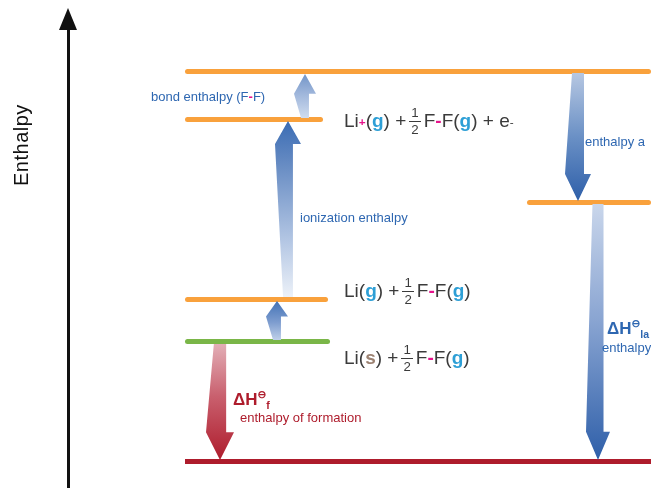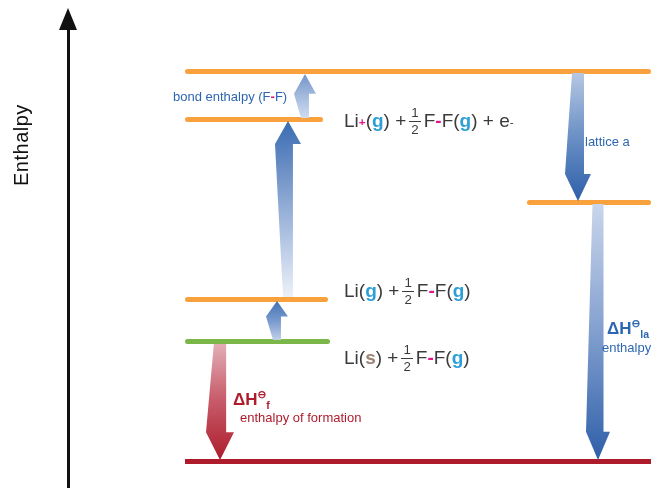--- a/index.html
+++ b/index.html
@@ -59,21 +59,21 @@
   .state{font-size:18px;font-weight:bold;white-space:nowrap;}
   .formula{display:flex;align-items:center;height:40px;font-size:19px;color:var(--ink);white-space:nowrap;}
   .formula sup{font-size:0.62em;}
   .sym{font-size:17px;font-weight:bold;white-space:nowrap;}
   .sym sup{font-size:0.62em;}
   .sym sub{font-size:0.62em;}
   .frac{display:inline-flex;flex-direction:column;align-items:center;
     vertical-align:-0.5em;line-height:1;font-size:0.70em;margin:0 3px;}
   .frac .num{border-bottom:1.6px solid currentColor;padding:0 2px 1px;}
   .frac .den{padding-top:1px;}
-  .pos-bond{left:173px;top:89px;}
+  .pos-bond{left:151px;top:89px;}
   .pos-ion{left:300px;top:210px;}
   .pos-vap{left:297px;top:316px;}
   .pos-ea{left:585px;top:134px;}
   .pos-latsym{left:607px;top:317px;}
   .pos-lat{left:602px;top:340px;}
   .pos-formsym{left:233px;top:388px;}
   .pos-form{left:240px;top:410px;}
   .pos-init{left:84px;top:331px;}
   .pos-final{left:96px;top:450px;}
   .pos-f1{left:344px;top:101px;}
@@ -97,21 +97,22 @@
   <div class="abs lvl lvl-red    lvl-final"></div>
 
   <div class="arrow arr-bond"></div>
   <div class="arrow arr-ion"></div>
   <div class="arrow arr-vap"></div>
   <div class="arrow arr-ea"></div>
   <div class="arrow arr-lat"></div>
   <div class="arrow arr-form"></div>
 
   <div class="abs lbl pos-bond"><span class="c-blue">bond enthalpy (F</span><span class="c-magenta">-</span><span class="c-blue">F)</span></div>
-  <div class="abs lbl c-blue pos-ea">lattice a</div>
+  <div class="abs lbl c-blue pos-ion">ionization enthalpy</div>
+  <div class="abs lbl c-blue pos-ea">enthalpy a</div>
   <div class="abs sym pos-latsym"><span class="c-blue">ΔH</span><sup class="c-blue">⊖</sup><sub class="c-blue">la</sub></div>
   <div class="abs lbl c-blue pos-lat">enthalpy</div>
   <div class="abs sym pos-formsym"><span class="c-red">ΔH</span><sup class="c-red">⊖</sup><sub class="c-red">f</sub></div>
   <div class="abs lbl c-red pos-form">enthalpy of formation</div>
 
 
   <div class="abs formula pos-f1">
       <span class="c-ink">Li</span>
       <sup class="c-magenta">+</sup>
       <span class="c-ink">(</span>

